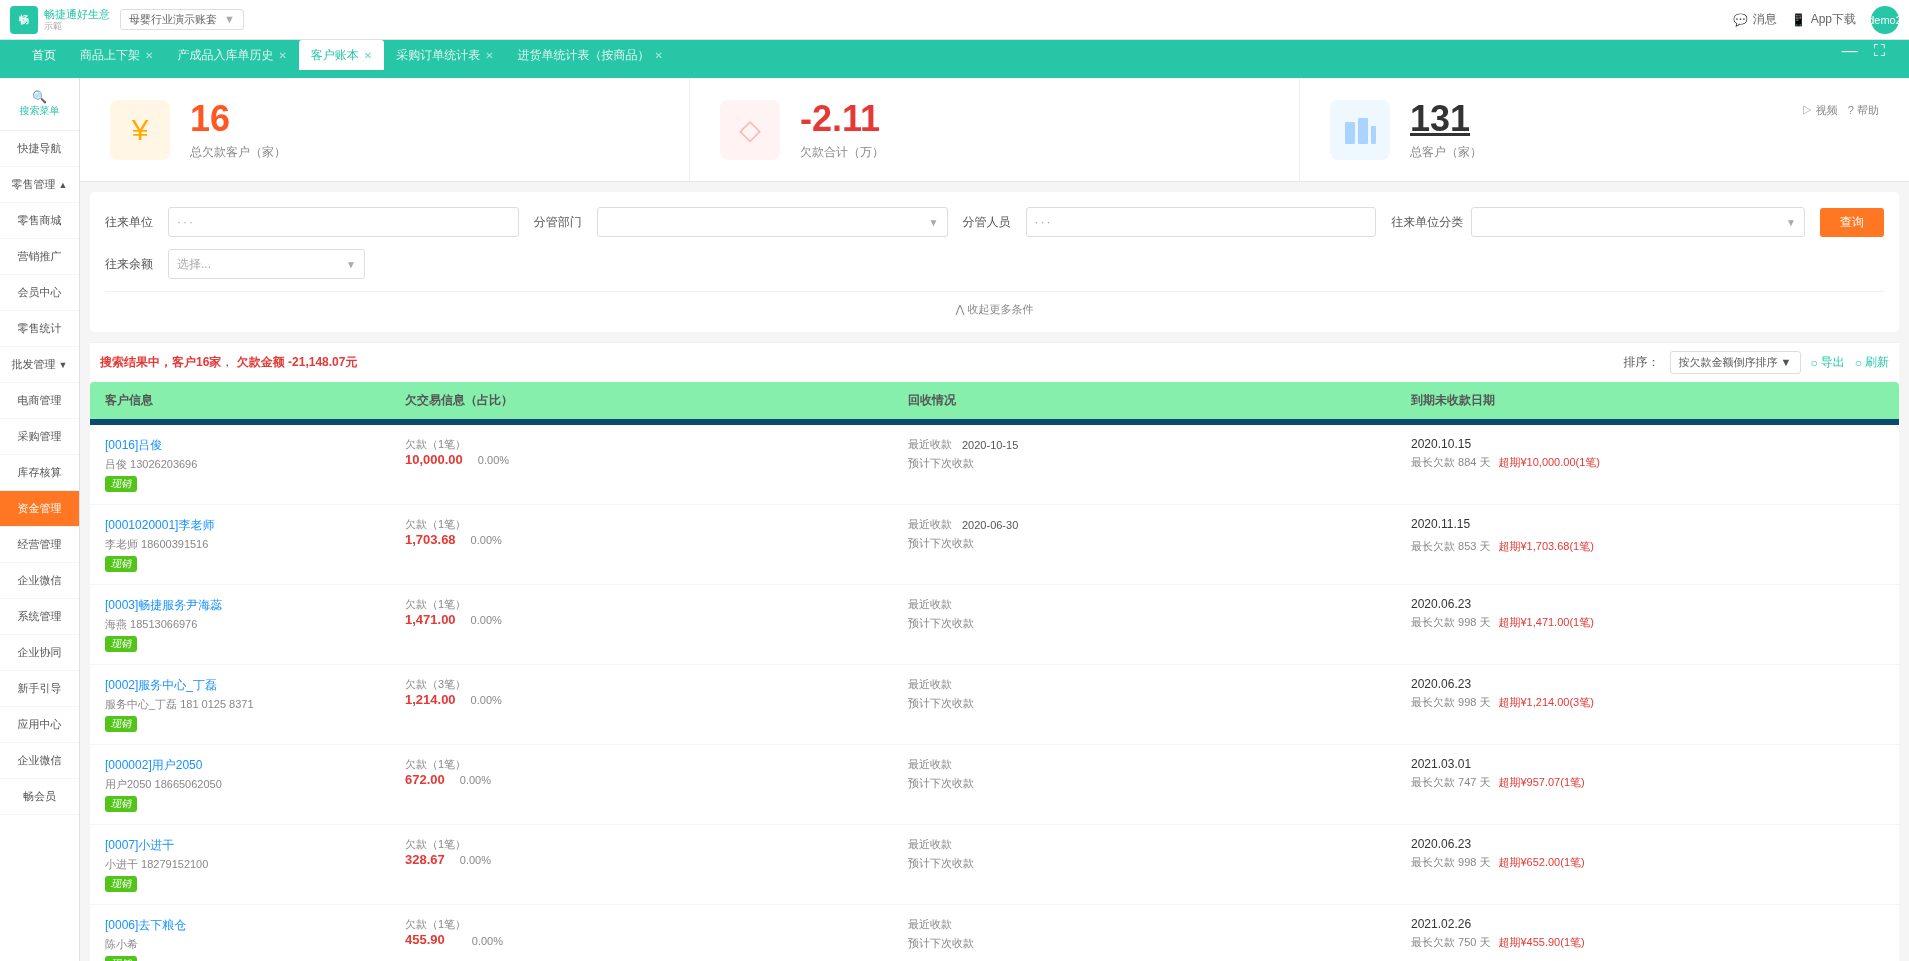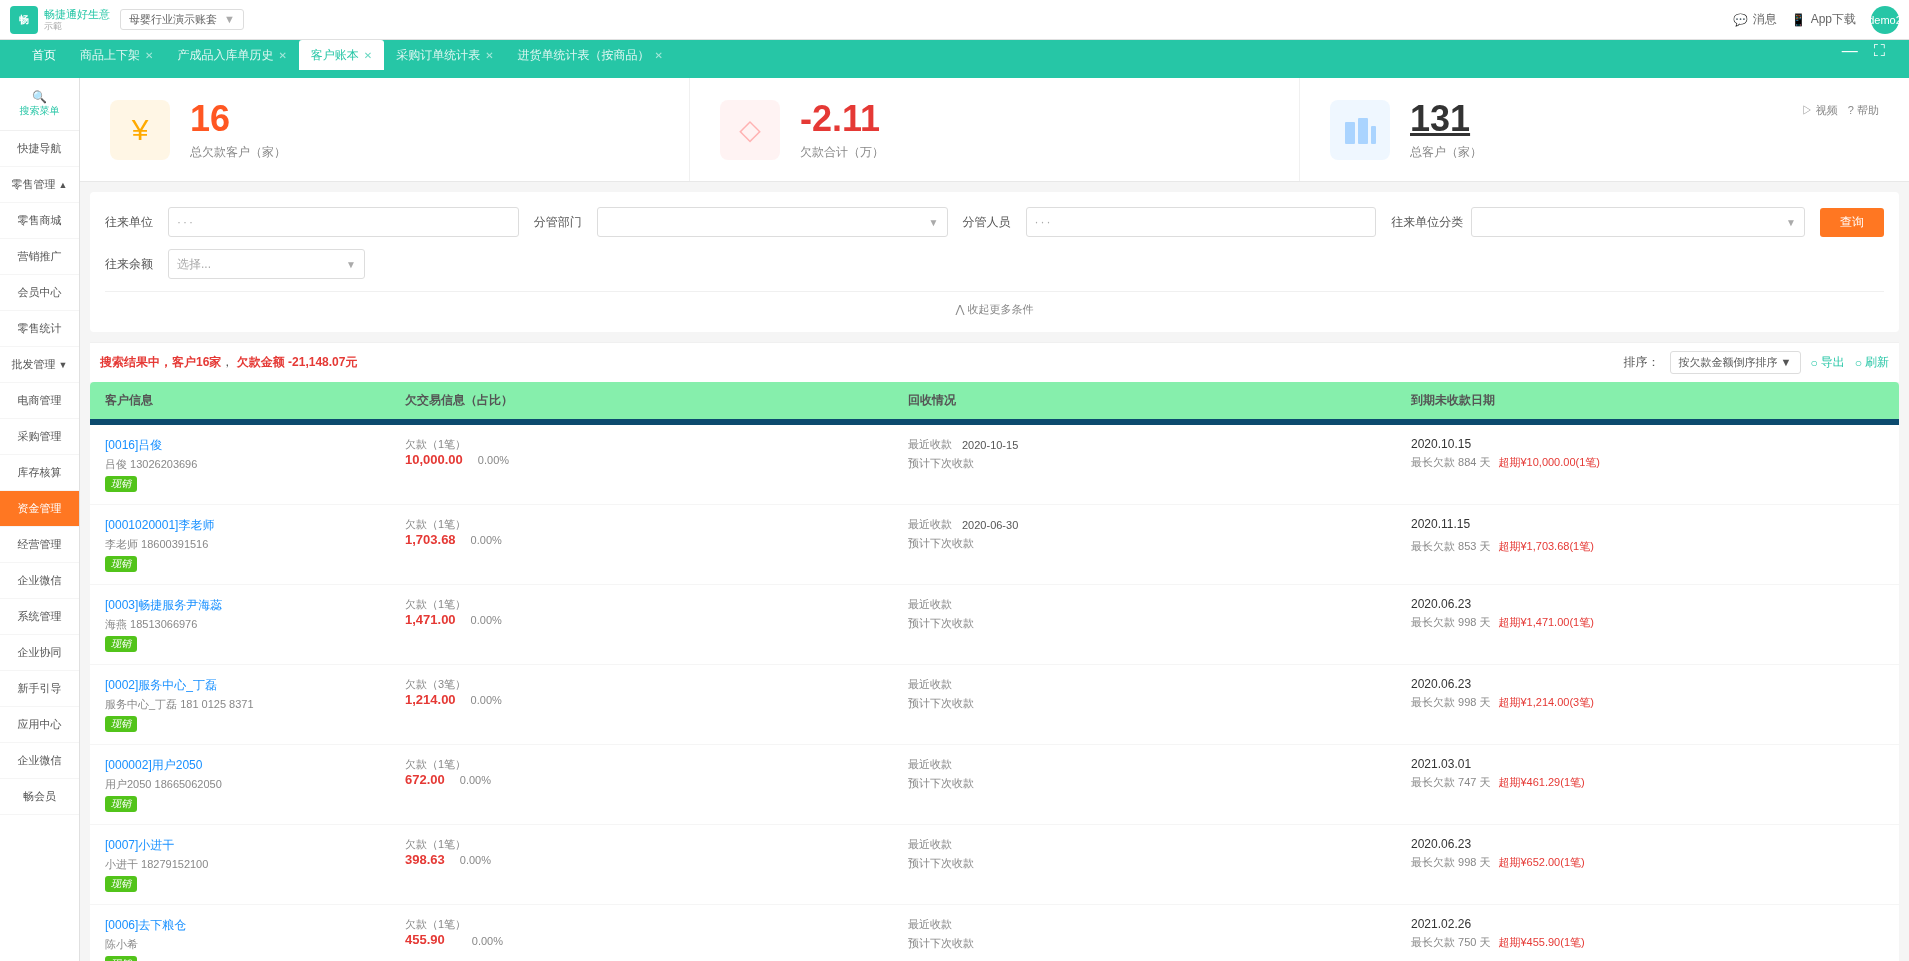--- a/index.html
+++ b/index.html
@@ -495,34 +495,34 @@
         <span class="collection-date"></span>
       </div>
       <div style="margin-top:4px;">
         <span class="collection-label">预计下次收款</span>
       </div>
     </div>
     <div class="td">
       <div class="overdue-date">2021.03.01</div>
       <div style="display:flex;align-items:center;gap:8px;margin-top:4px;">
         <span class="overdue-days">最长欠款 747 天</span>
-        <span class="overdue-amount">超期¥461.29(1笔)</span>
+        <span class="overdue-amount">超期¥957.07(1笔)</span>
       </div>
     </div>
   </div>
           <div class="table-row">
     <div class="td">
       <div class="customer-name">[0007]小进干</div>
       <div class="customer-sub">小进干 18279152100</div>
       <span class="tag-green">现销</span>
     </div>
     <div class="td">
       <div class="debt-label">欠款（1笔）</div>
       <div style="display:flex;align-items:baseline;gap:15px;">
-        <span class="debt-amount">398.63</span>
+        <span class="debt-amount">328.67</span>
         <span class="debt-percent">0.00%</span>
       </div>
     </div>
     <div class="td">
       <div style="display:flex;gap:10px;align-items:center;">
         <span class="collection-label">最近收款</span>
         <span class="collection-date"></span>
       </div>
       <div style="margin-top:4px;">
         <span class="collection-label">预计下次收款</span>

